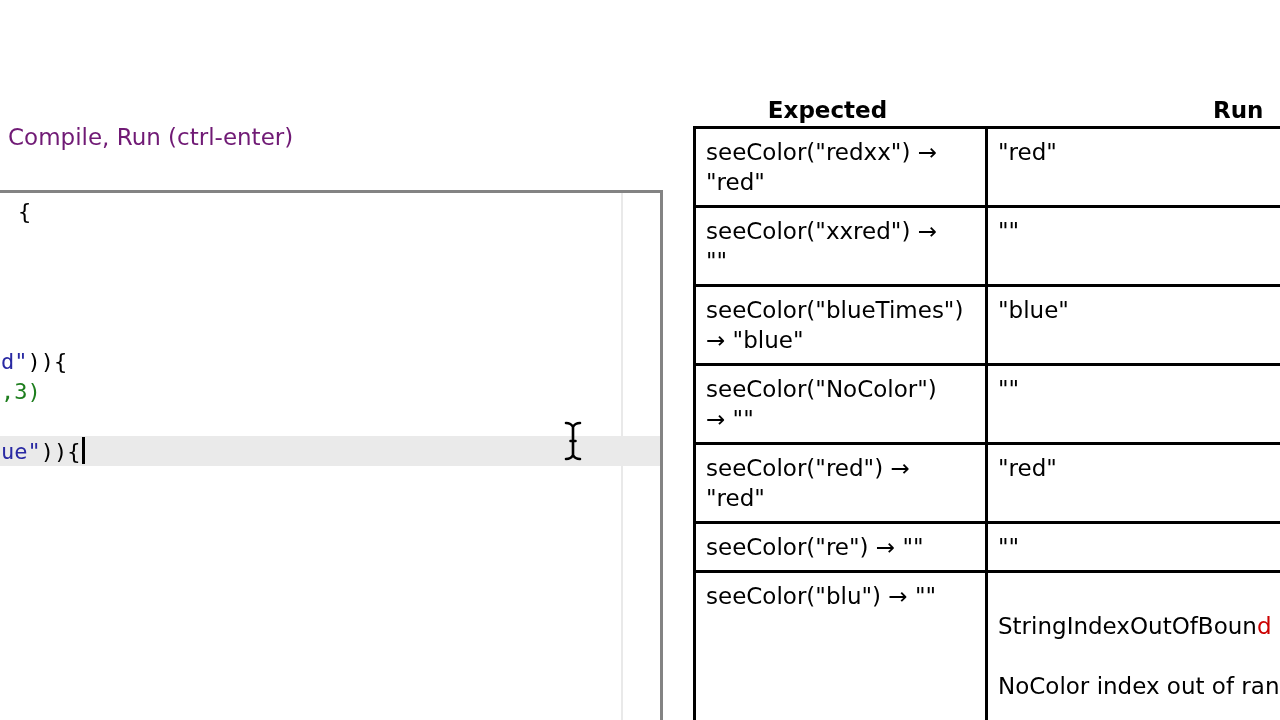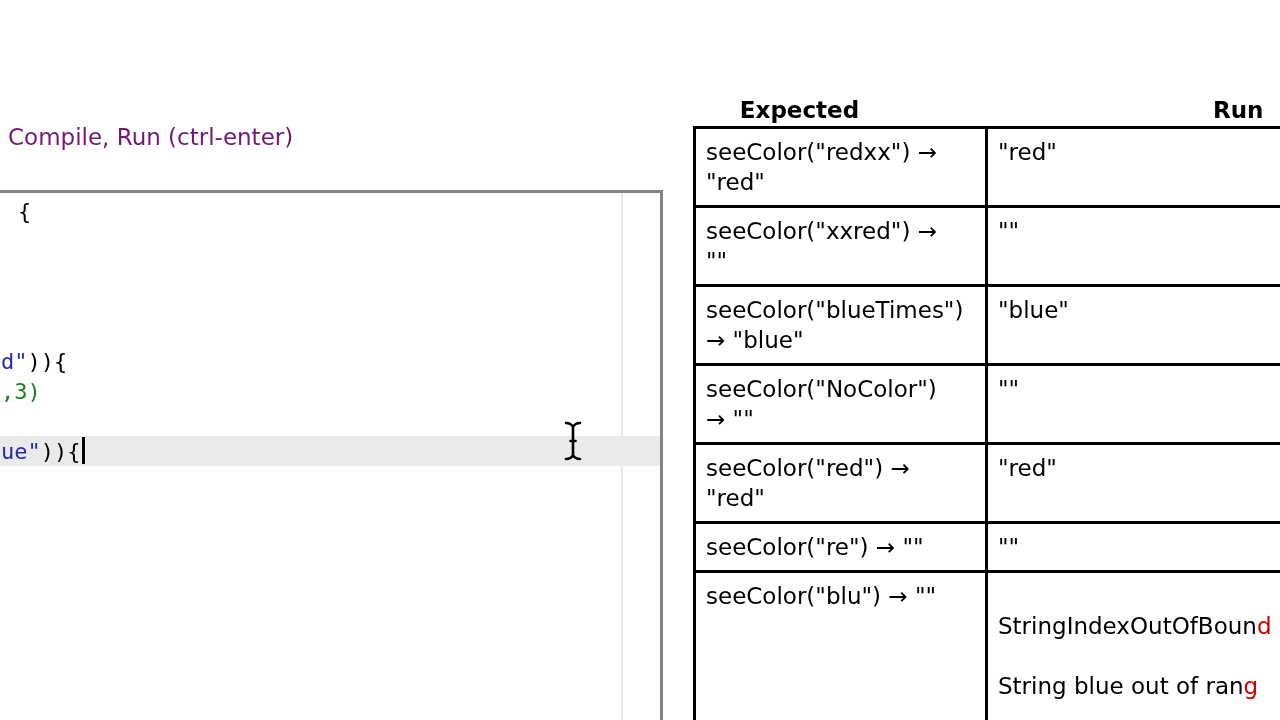--- a/index.html
+++ b/index.html
@@ -64,21 +64,21 @@
   }
 
   
   .hdr {
     position:absolute;
     top:96px;
     font-size:23px;
     font-weight:bold;
     line-height:28px;
   }
-  .hdr-exp { left:652px; width:295px; text-align:center; }
+  .hdr-exp { left:680px; width:295px; text-align:center; }
   .hdr-run { left:1213px; }
 
   
   .rtable {
     position:absolute;
     left:693px; top:126px;
     width:648px;
     border:3px solid #000;
     background:#fff;
   }
@@ -165,21 +165,21 @@
 
   <div class="trow">
     <div class="cell-exp">seeColor("re") → ""</div>
     <div class="cell-run">""</div>
   </div>
 
   <div class="trow">
     <div class="cell-exp">seeColor("blu") → ""</div>
     <div class="cell-run">
       <div class="err-line"><span>StringIndexOutOfBoun</span><span class="err-red">d</span></div>
-      <div class="err-line"><span>String blue out of ran</span><span class="err-red">g</span></div>
+      <div class="err-line"><span>NoColor index out of ran</span><span class="err-red">g</span></div>
     </div>
   </div>
 
 </div>
 
 <svg class="ibeam" viewBox="0 0 24 42">
   <path d="M5 3 Q10 3 12 7 Q14 3 19 3
            M12 7 L12 35
            M5 39 Q10 39 12 35 Q14 39 19 39
            M9.5 21 L14.5 21" stroke="#000" stroke-width="2.6" fill="none" stroke-linecap="round"></path>

